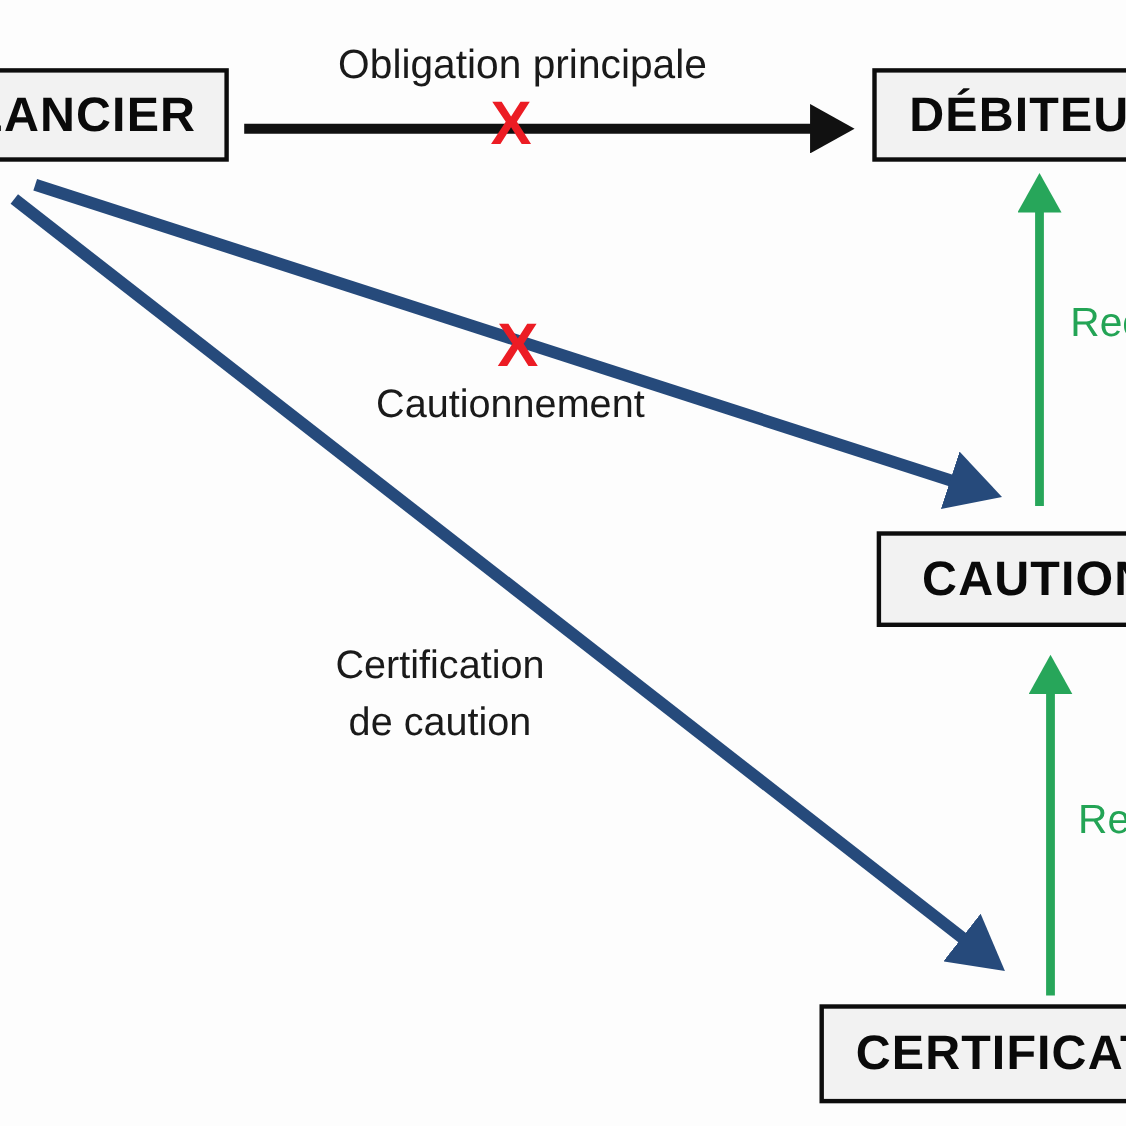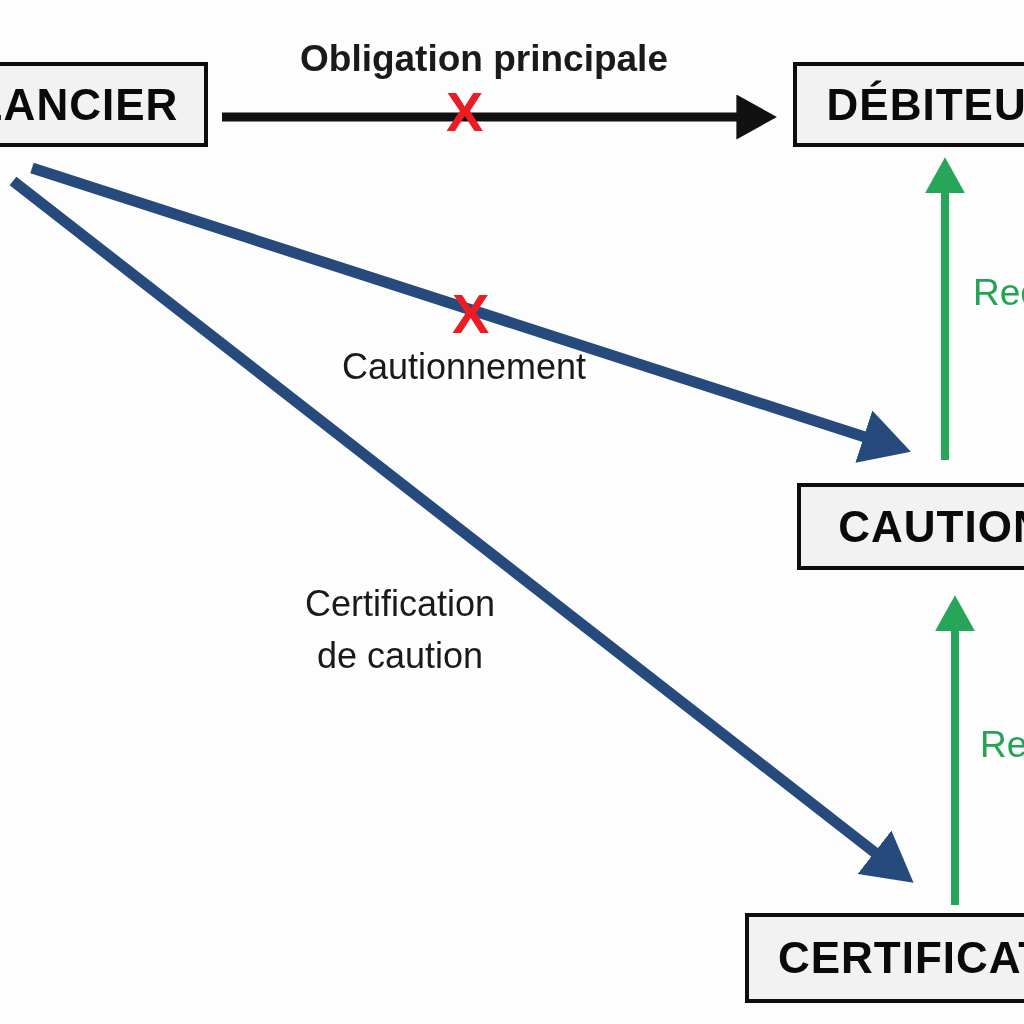--- a/index.html
+++ b/index.html
@@ -37,21 +37,21 @@
     font-weight:bold;
     font-size:56px;
     line-height:1;
   }
   
   #node-creancier{left:-122px;top:62px;width:330px;height:85px;}
   #node-debiteur{left:793px;top:62px;width:300px;height:85px;}
   #node-caution{left:797px;top:483px;width:290px;height:87px;}
   #node-certificateur{left:745px;top:913px;width:430px;height:90px;}
   
-  #label-obligation{left:300px;top:38px;width:350px;font-weight:bold;}
+  #label-obligation{left:300px;top:38px;width:350px;}
   #label-cautionnement{left:314px;top:346px;width:300px;font-size:36px;}
   #label-certification{left:250px;top:578px;width:300px;font-size:36px;line-height:52px;white-space:normal;}
   #label-recours-1{left:973px;top:272px;}
   #label-recours-2{left:980px;top:724px;}
   #xmark-1{left:446px;top:84px;}
   #xmark-2{left:452px;top:286px;}
 </style>
 </head>
 <body>
 

